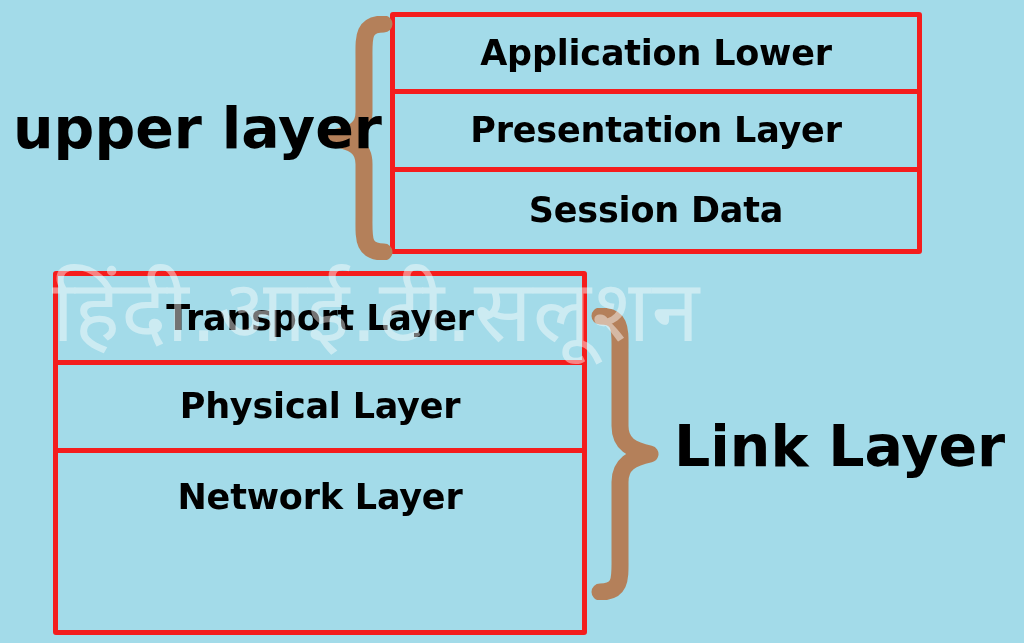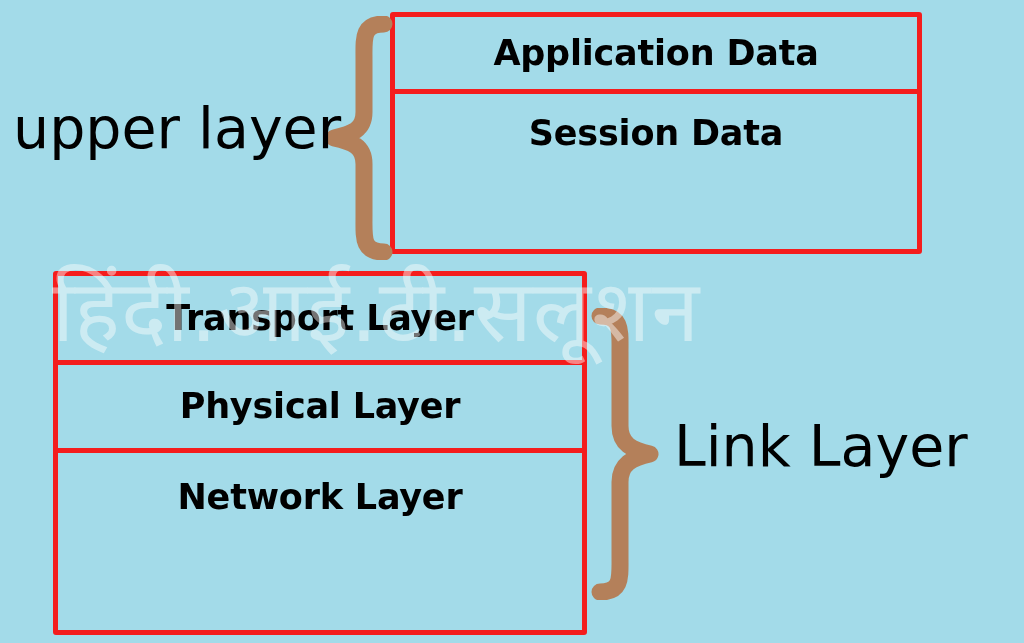--- a/index.html
+++ b/index.html
@@ -100,21 +100,21 @@
     top: 308px;
     width: 74px;
     height: 292px;
   }
   .brace svg { display: block; width: 100%; height: 100%; }
 
   
   .group-label {
     position: absolute;
     color: #000000;
-    font-weight: normal;
+    font-weight: bold;
     font-size: 57px;
     line-height: 1;
     white-space: nowrap;
     z-index: 6;
   }
   #upper-layer-label {
     left: 13px;
     top: 100px;
   }
   #lower-layer-label {
@@ -152,21 +152,24 @@
                C 32 270, 34 284, 12 284" fill="none" stroke="#b4805a" stroke-width="17" stroke-linecap="round" stroke-linejoin="round"></path>
     </svg>
   </div>
 
   <div class="group-label" id="upper-layer-label">upper layer</div>
 
   <div class="group-label" id="lower-layer-label">Link Layer</div>
 
   <div class="stack" id="upper-stack">
     <div class="layer-row">
-      <span>Application Data</span>
+      <span>Application Lower</span>
+    </div>
+    <div class="layer-row">
+      <span>Presentation Layer</span>
     </div>
     <div class="layer-row">
       <span>Session Data</span>
     </div>
   </div>
 
   <div class="stack" id="lower-stack">
     <div class="layer-row under-watermark">
       <span>Transport Layer</span>
     </div>

